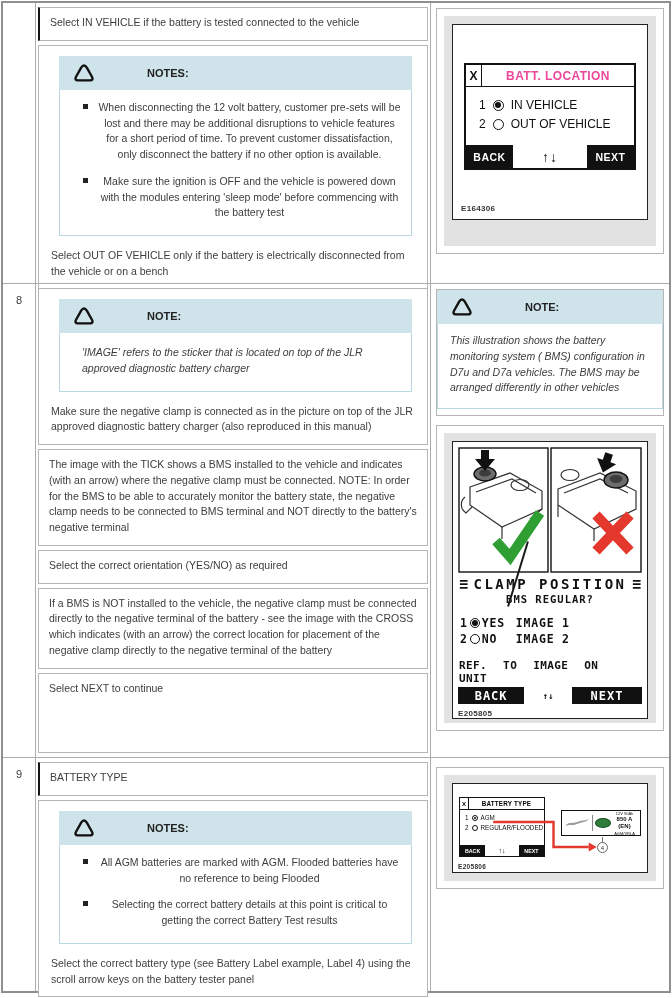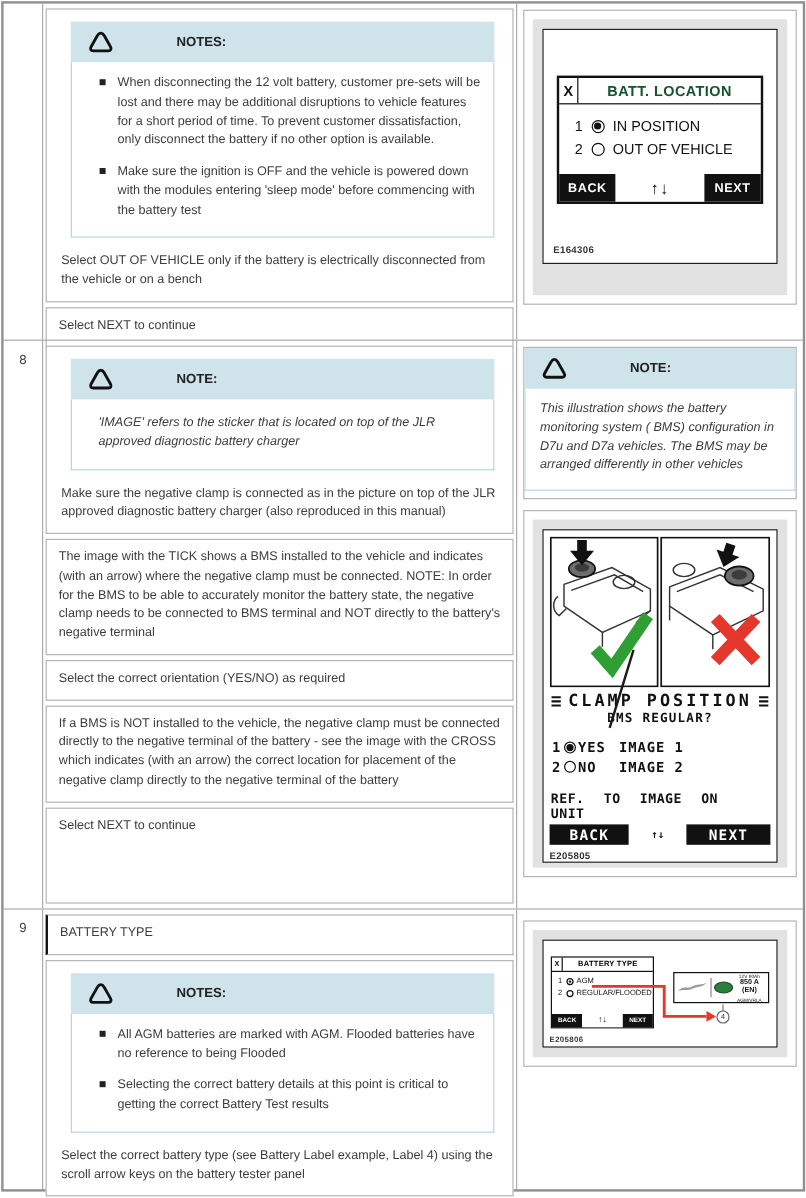--- a/index.html
+++ b/index.html
@@ -18,39 +18,39 @@
   .cell{border:1px solid #b5b5b5;background:#fff;margin:2px 1px;padding:7px 8px 9px 10px;
     font-size:10.5px;line-height:1.5;color:#3d3d3d;}
   .cell.head{border-left:2px solid #141414;}
   .grow{flex:1;}
   
   .notebox{margin:3px 7px 12px 10px;}
   .note-hd{background:#cfe3ea;display:flex;align-items:center;gap:15px;padding:7px 12px 7px 14px;}
   .note-hd .ntitle{font-weight:bold;font-size:11px;color:#222;padding-left:37px;}
   .note-bd{border:1px solid #b7d7e2;border-top:none;background:#fff;padding:10px 8px 12px 16px;}
   .note-plain{font-size:10.5px;line-height:1.5;color:#3d3d3d;padding:2px 4px 2px 6px;font-style:italic;}
-  ul.bullets{list-style:none;margin:0;padding:0 2px 0 6px;}
+  ul.bullets{list-style:none;margin:0;padding:0 2px 0 6px;text-align:center;}
   ul.bullets li{position:relative;padding-left:16px;margin-bottom:11px;font-size:10.5px;line-height:1.5;color:#3d3d3d;}
   ul.bullets li:last-child{margin-bottom:2px;}
   ul.bullets li::before{content:"";position:absolute;left:1px;top:4px;width:5px;height:5px;background:#222;}
   .after{margin:10px 2px 0 2px;font-size:10.5px;line-height:1.5;color:#3d3d3d;}
   
   .rcell{border:1px solid #b5b5b5;background:#fff;margin:2px 0 5px 0;padding:7px;}
   .gpanel{background:#e2e2e2;padding:8px;}
   .wbox{background:#fff;border:1px solid #222;position:relative;}
   .ecap{font-size:8px;color:#333;letter-spacing:.3px;font-weight:bold;}
   .ecap.abs{position:absolute;left:8px;bottom:6px;}
   
   .w1{height:196px;padding:38px 11px 0 11px;}
   .disp{border:2px solid #111;height:107px;display:flex;flex-direction:column;}
   .disp-hd{display:flex;border-bottom:1px solid #111;height:22px;flex:0 0 22px;}
   .disp-x{width:16px;border-right:1px solid #111;display:flex;align-items:center;justify-content:center;
     font-weight:bold;font-size:12px;color:#111;}
   .disp-title{flex:1;display:flex;align-items:center;justify-content:center;font-weight:bold;
-    font-size:12px;letter-spacing:.4px;color:#14532d;}
+    font-size:12px;letter-spacing:.4px;color:#ec4899;}
   .disp-opts{flex:1;padding:11px 0 0 13px;}
   .oprow{display:flex;align-items:center;gap:7px;margin-bottom:5px;font-size:12px;color:#111;}
   .rad{display:inline-block;width:11px;height:11px;border:1.5px solid #111;border-radius:50%;position:relative;background:#fff;}
   .rad.sel::after{content:"";position:absolute;inset:1.5px;background:#111;border-radius:50%;}
   .disp-ft{display:flex;height:23px;flex:0 0 23px;}
   .fseg{flex:0 0 28%;background:#111;color:#fff;font-weight:bold;font-size:10.5px;letter-spacing:.5px;
     display:flex;align-items:center;justify-content:center;}
   .fmid{flex:1;background:#fff;color:#111;font-weight:bold;font-size:14px;display:flex;align-items:center;justify-content:center;letter-spacing:1px;}
   
   .w2{height:278px;padding:5px 5px 4px 5px;}
@@ -102,20 +102,23 @@
 </head>
 <body>
 
 <div class="page">
 
   <div class="trow row-a">
     <div class="numcol">
       <span></span>
     </div>
     <div class="midcol">
+      <div class="cell head">
+        <span>Select IN VEHICLE if the battery is tested connected to the vehicle</span>
+      </div>
       <div class="cell grow">
         <div class="notebox">
           <div class="note-hd">
             <svg width="22" height="20" viewBox="0 0 24 22">
               <path d="M12 2.8 C13.6 2.8 14.4 3.9 15.1 5.1 L20.9 15.4 C22 17.4 21.3 19.1 18.8 19.1 L5.2 19.1 C2.7 19.1 2 17.4 3.1 15.4 L8.9 5.1 C9.6 3.9 10.4 2.8 12 2.8 Z" fill="none" stroke="#111" stroke-width="2.6" stroke-linejoin="round"></path>
             </svg>
             <span class="ntitle">NOTES:</span>
           </div>
           <div class="note-bd">
             <ul class="bullets">
@@ -136,21 +139,21 @@
           <div class="wbox w1">
             <div class="disp">
               <div class="disp-hd">
                 <div class="disp-x">X</div>
                 <div class="disp-title">BATT. LOCATION</div>
               </div>
               <div class="disp-opts">
                 <div class="oprow">
                   <span>1</span>
                   <span class="rad sel"></span>
-                  <span>IN POSITION</span>
+                  <span>IN VEHICLE</span>
                 </div>
                 <div class="oprow">
                   <span>2</span>
                   <span class="rad"></span>
                   <span>OUT OF VEHICLE</span>
                 </div>
               </div>
               <div class="disp-ft">
                 <div class="fseg">BACK</div>
                 <div class="fmid">↑↓</div>

